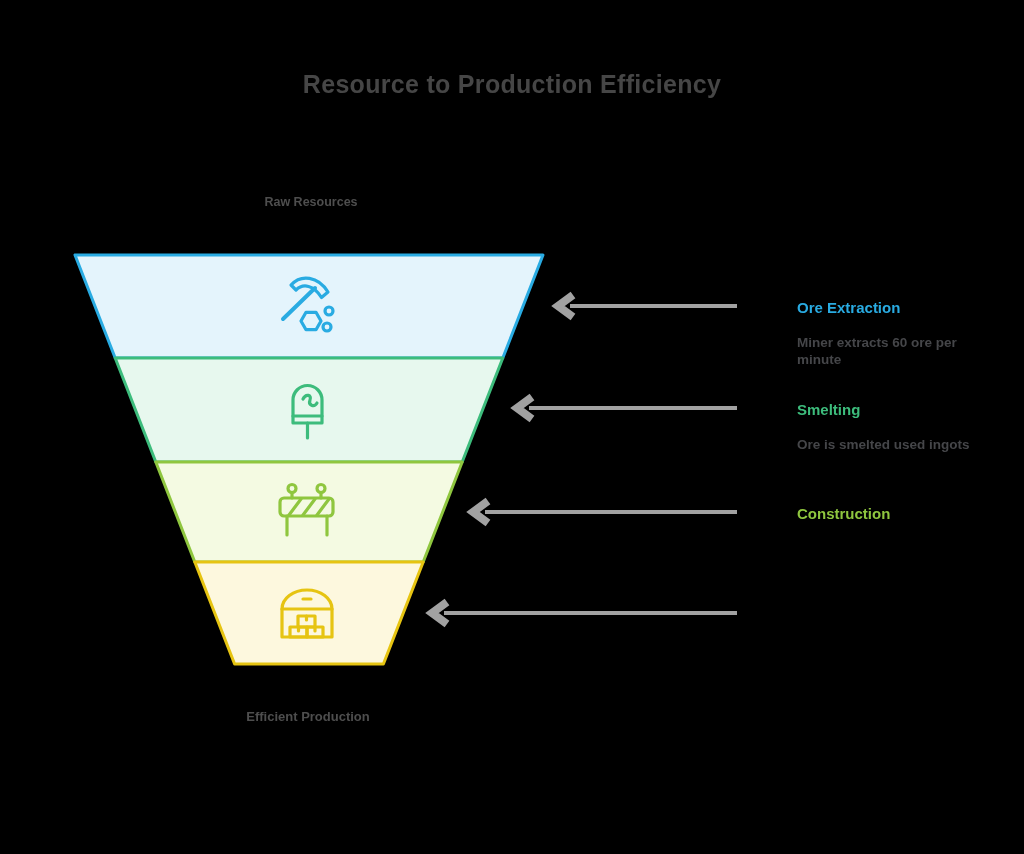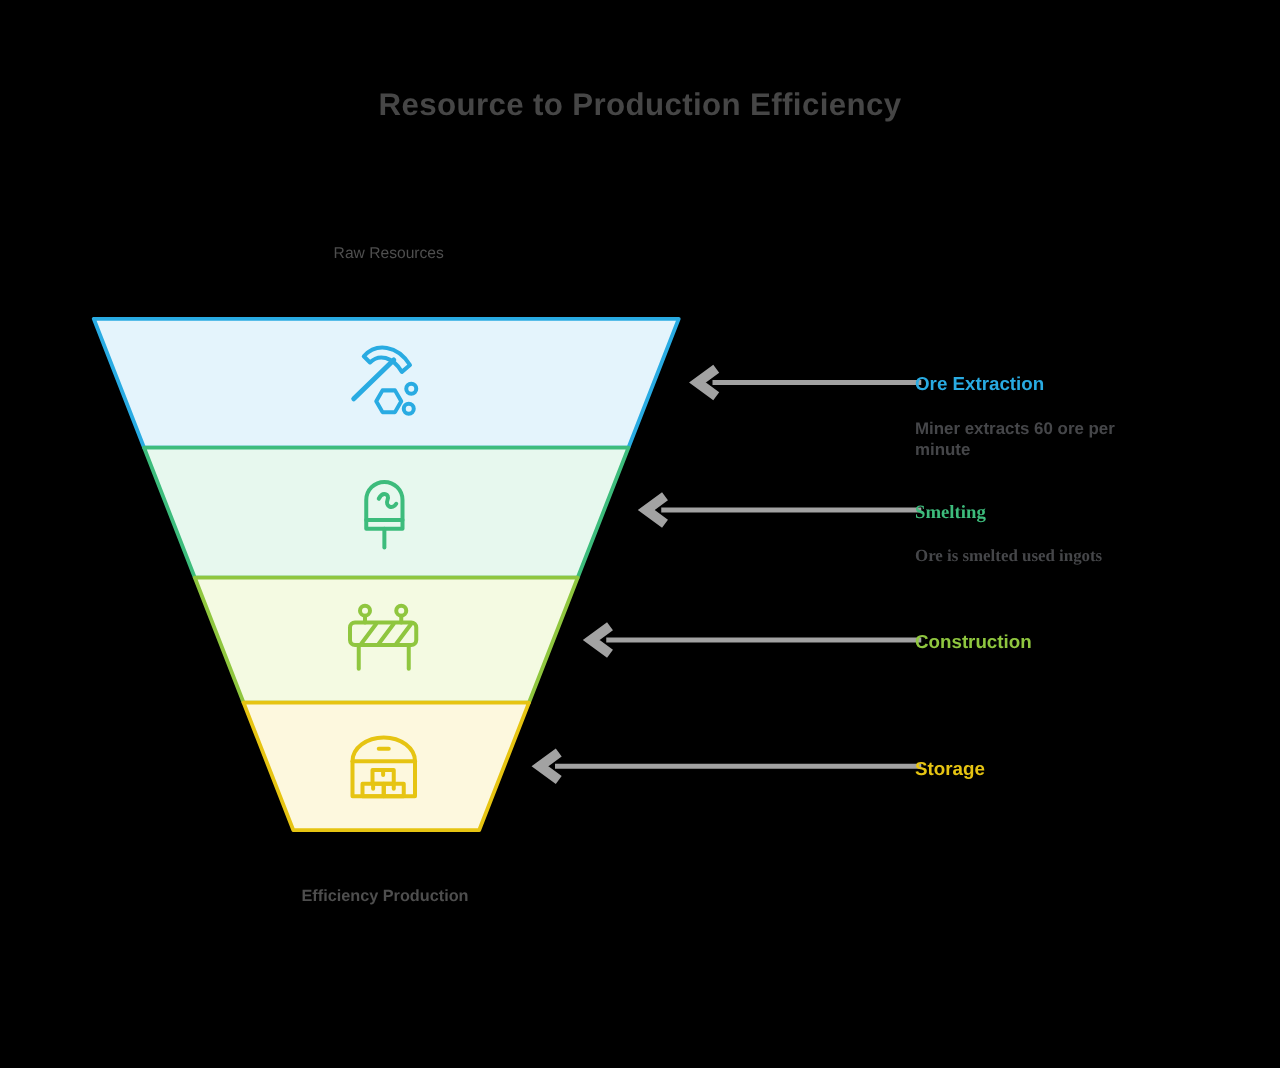--- a/index.html
+++ b/index.html
@@ -9,47 +9,47 @@
     font-family:"Liberation Sans","DejaVu Sans",sans-serif;
   }
   .canvas{position:absolute;inset:0;width:1024px;height:823px;}
   .title{
     position:absolute;left:0;right:0;top:70px;text-align:center;
     font-size:25px;font-weight:800;letter-spacing:.3px;
     color:var(--title-text,#464646);
   }
   .top-label{
     position:absolute;left:251px;top:195px;width:120px;text-align:center;
-    font-size:12.5px;font-weight:400;color:var(--heading-text,#4e4e4e);
+    font-size:12.5px;font-weight:700;color:var(--heading-text,#4e4e4e);
   }
   .bottom-label{
     position:absolute;left:238px;top:709px;width:140px;text-align:center;
     font-size:13px;font-weight:700;color:var(--heading-text,#4e4e4e);
   }
   .diagram-svg{position:absolute;left:0;top:0;}
   .seg{stroke-width:3;stroke-linejoin:round;}
   .seg1{fill:var(--s1-fill);stroke:var(--s1);}
   .seg2{fill:var(--s2-fill);stroke:var(--s2);}
   .seg3{fill:var(--s3-fill);stroke:var(--s3);}
   .seg4{fill:var(--s4-fill);stroke:var(--s4);}
   .icon{fill:none;stroke-width:3.2;stroke-linecap:round;stroke-linejoin:round;}
   .icon1{stroke:var(--s1);}
   .icon2{stroke:var(--s2);}
   .icon3{stroke:var(--s3);}
   .icon4{stroke:var(--s4);}
   .arrow-line{stroke:var(--arrow,#a2a2a2);stroke-width:4;fill:none;}
   .arrow-head{stroke:var(--arrow,#a2a2a2);stroke-width:8;fill:none;stroke-linejoin:miter;}
-  .stage-info{position:absolute;left:732px;width:205px;}
+  .stage-info{position:absolute;left:797px;width:205px;}
   .stage-info .stage-label{font-size:15px;font-weight:800;line-height:18px;}
   .stage-info .stage-desc{
     margin-top:17px;font-size:13.5px;line-height:17px;font-weight:600;
     color:var(--desc-text,#454649);max-width:200px;
   }
   #stage-info-1{top:299px;} #stage-info-1 .stage-label{color:var(--s1);}
-  #stage-info-2{top:401px;font-family:Liberation Serif, serif;} #stage-info-2 .stage-label{color:var(--s2);}
+  #stage-info-2{top:401px;} #stage-info-2 .stage-label{color:var(--s2);}
   #stage-info-3{top:505px;} #stage-info-3 .stage-label{color:var(--s3);}
   #stage-info-4{top:607px;} #stage-info-4 .stage-label{color:var(--s4);}
 </style>
 </head>
 <body style="background: rgb(0, 0, 0);">
 
 <div class="canvas">
 
   <div class="title">Resource to Production Efficiency</div>
 
@@ -125,18 +125,17 @@
     <div class="stage-desc">Miner extracts 60 ore per minute</div>
   </div>
   <div class="stage-info" id="stage-info-2">
     <div class="stage-label">Smelting</div>
     <div class="stage-desc">Ore is smelted used ingots</div>
   </div>
   <div class="stage-info" id="stage-info-3">
     <div class="stage-label">Construction</div>
   </div>
   <div class="stage-info" id="stage-info-4">
-    <div class="stage-label">Storage</div>
   </div>
 
-  <div class="bottom-label">Efficiency Production</div>
+  <div class="bottom-label">Efficient Production</div>
 
 </div>
 
 </body></html>

